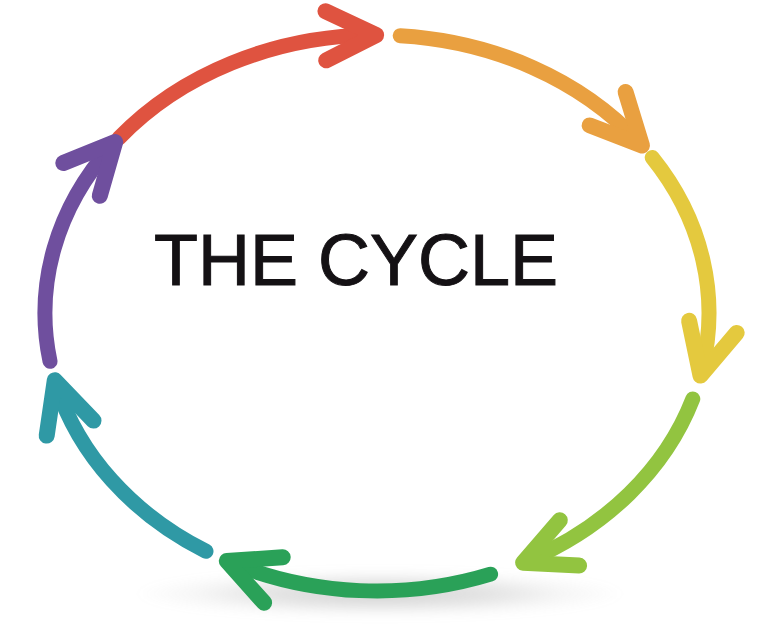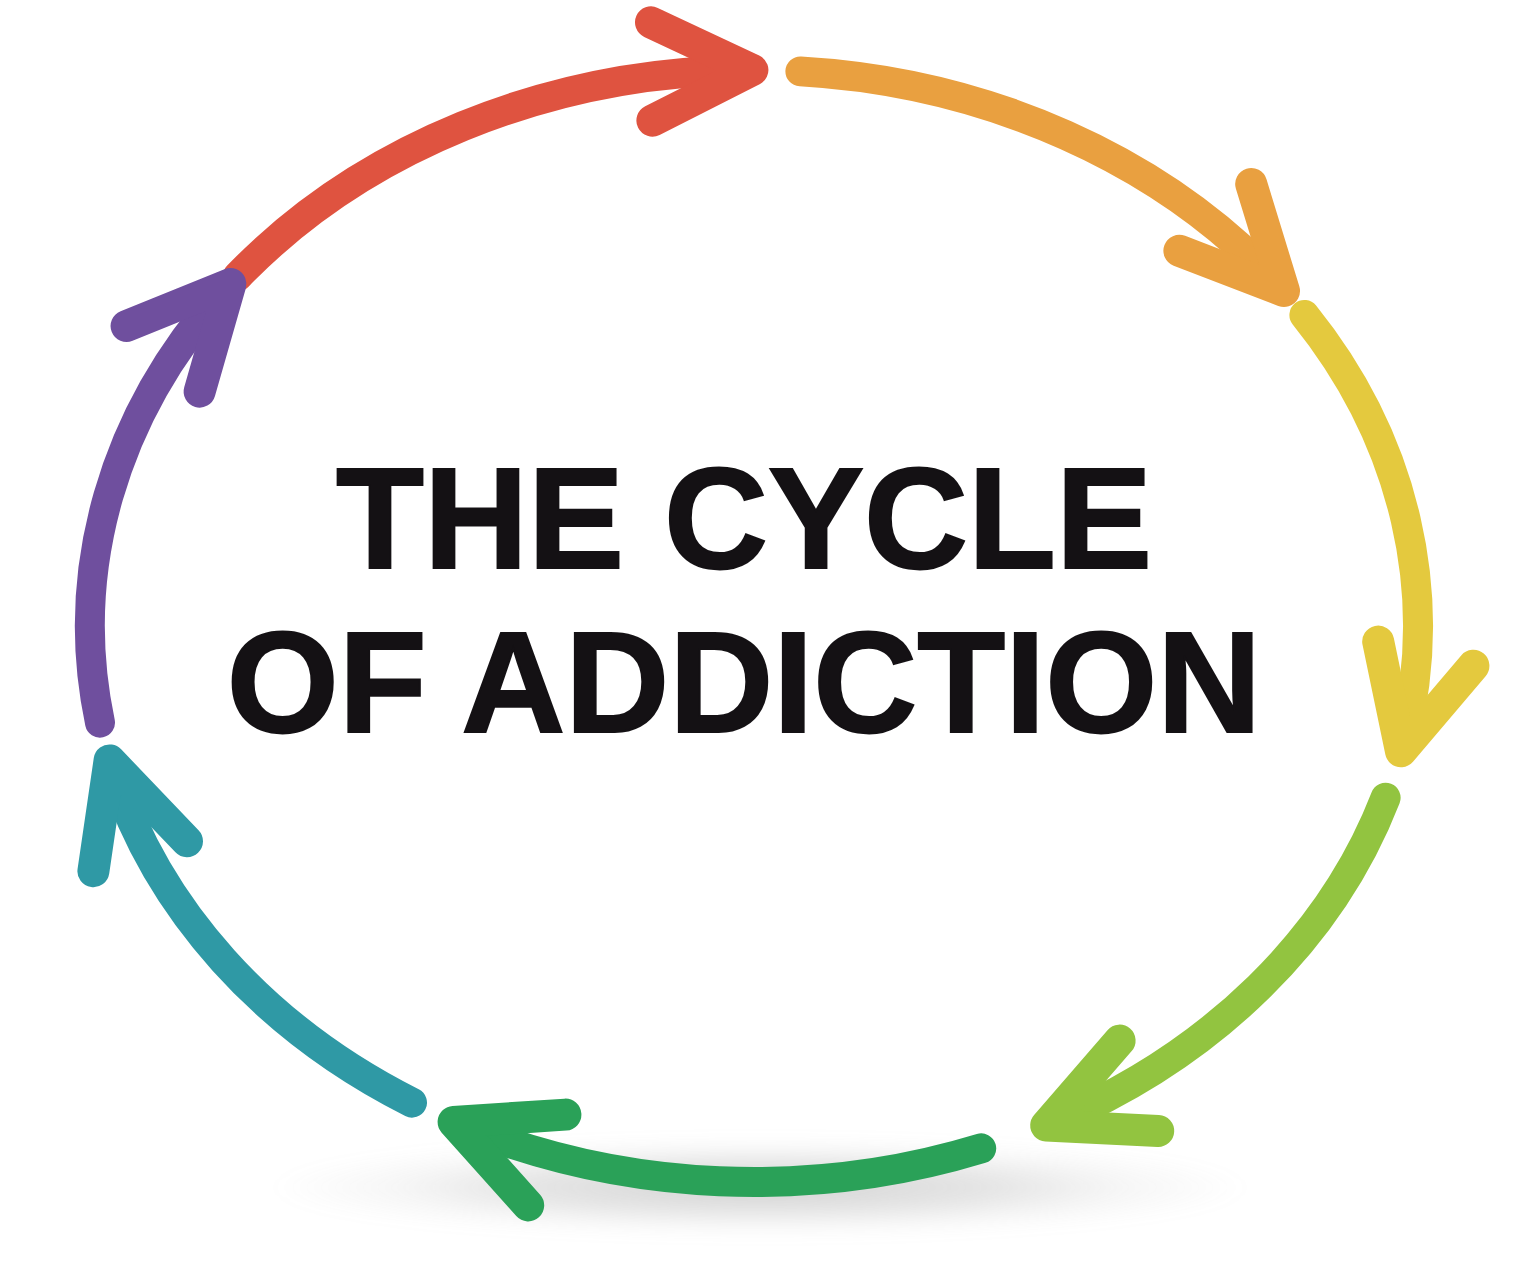--- a/index.html
+++ b/index.html
@@ -31,27 +31,27 @@
   .arrows-svg {
     position: absolute;
     left: 0;
     top: 0;
     width: 768px;
     height: 644px;
   }
   .title {
     position: absolute;
     top: 219px;
-    left: 372px;
+    left: 356px;
     transform: translateX(-50%);
     text-align: center;
     white-space: nowrap;
     font-size: 72px;
     line-height: 82px;
-    font-weight: 700;
+    font-weight: 400;
     color: #141114;
     -webkit-text-stroke: 1px #141114;
     letter-spacing: 0px;
   }
   .title .line {
     display: block;
   }
 </style>
 </head>
 <body>
@@ -86,16 +86,15 @@
         <path d="M 46.7 435.6 L 54.8 380.2 L 93.5 420.6" fill="none" stroke="#2F99A5" stroke-width="16" stroke-linecap="round" stroke-linejoin="round"></path>
       </g>
       <g>
         <path d="M 50.0 361.3 A 332 278 0 0 1 111.9 145.7" fill="none" stroke="#6F4F9E" stroke-width="15" stroke-linecap="round"></path>
         <path d="M 63.3 163.0 L 115.2 142.0 L 99.8 195.8" fill="none" stroke="#6F4F9E" stroke-width="16" stroke-linecap="round" stroke-linejoin="round"></path>
       </g>
     </svg>
 
   <div class="title">
     <span class="line">THE CYCLE</span>
-    <span class="line">OF ADDICTION</span>
   </div>
 
 </div>
 
 </body></html>

